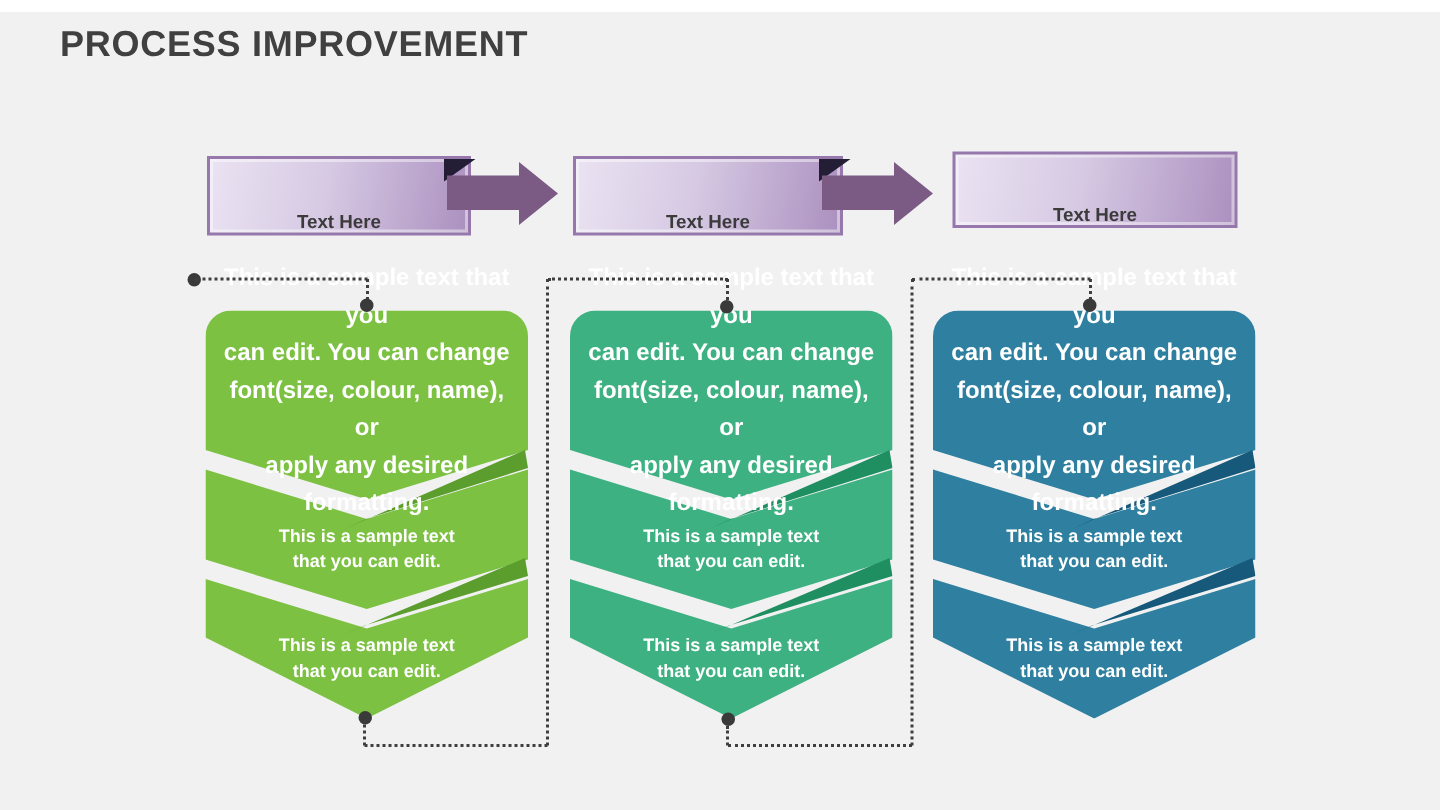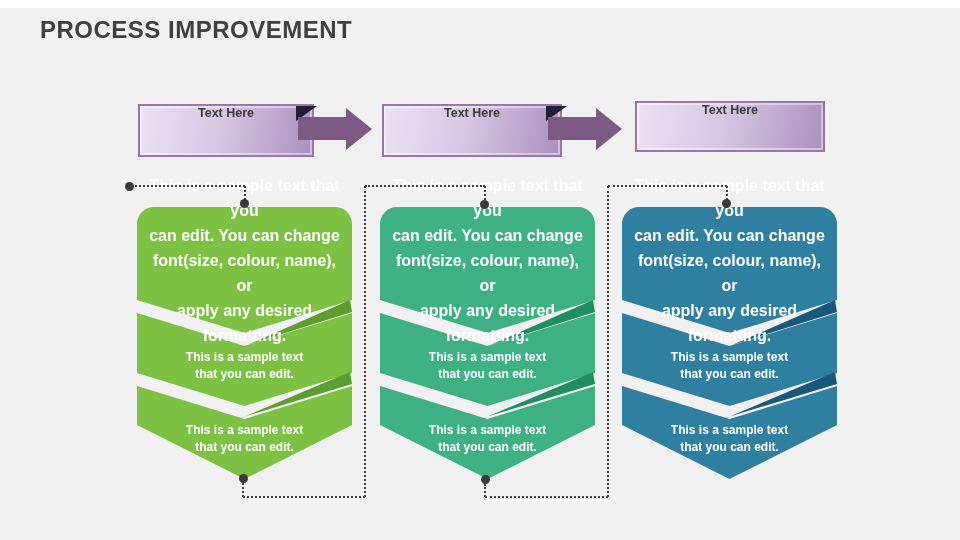--- a/index.html
+++ b/index.html
@@ -17,21 +17,21 @@
     position: absolute; left: 40px; top: 16px;
     font-size: 24px; font-weight: 700; letter-spacing: 0.5px;
     color: #404040;
   }
   
   .banner {
     position: absolute; top: 104px; height: 53px;
     border: 2px solid #9678ac;
     background: linear-gradient(100deg, #eae3f2 0%, #d6c9e3 45%, #ab90bf 100%);
     box-shadow: inset 0 0 0 2px rgba(255,255,255,0.45);
-    display: flex; align-items: flex-start; justify-content: center;
+    display: flex; align-items: flex-end; justify-content: center;
   }
   .banner-label {
     font-size: 12.5px; font-weight: 700; color: #3b3b3b;
   }
   .banner-1 { left: 138px; width: 176px; }
   .banner-2 { left: 382px; width: 180px; }
   .banner-3 { left: 635px; width: 190px; top: 101px; height: 51px; }
   .arrow-svg { position: absolute; top: 104px; width: 78px; height: 48px; }
   .arrow-1 { left: 296px; }
   .arrow-2 { left: 546px; }

